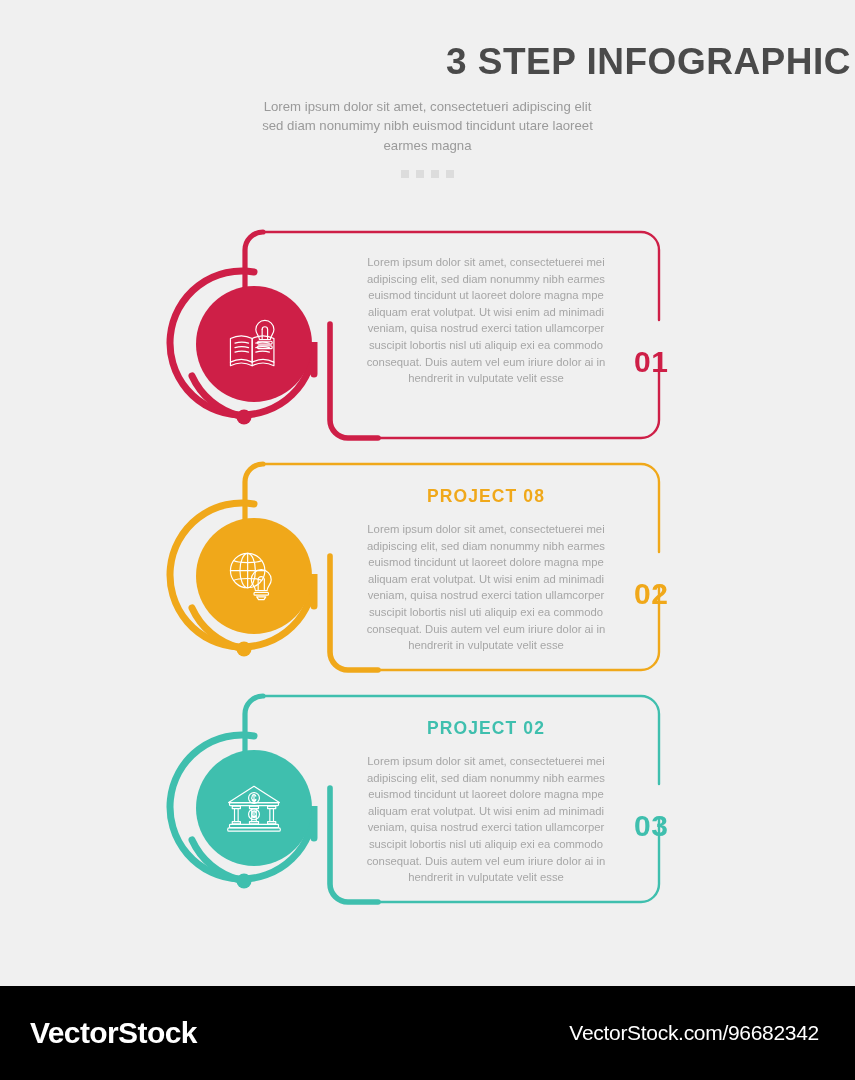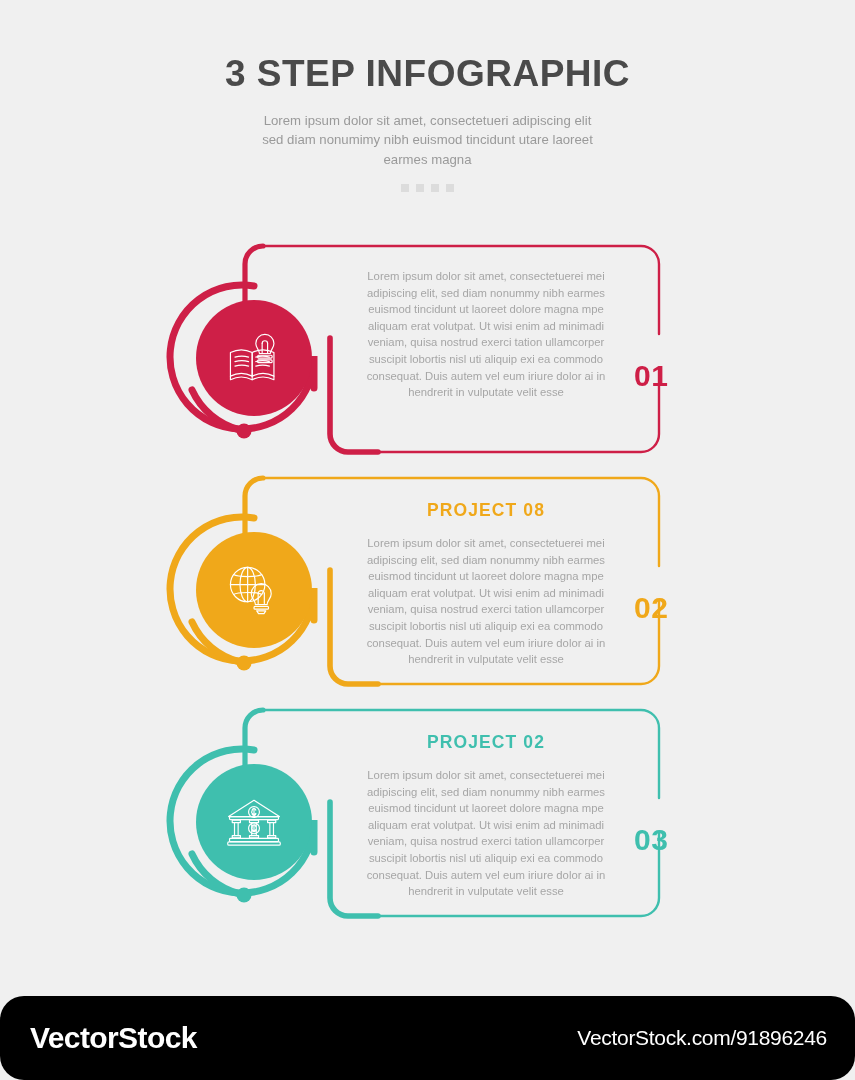--- a/index.html
+++ b/index.html
@@ -20,22 +20,23 @@
   .header {
     width: 100%;
     padding-top: 38px;
     text-align: center;
   }
   .main-title {
     font-size: 37px;
     font-weight: bold;
     color: #4a4a4a;
     letter-spacing: 0.5px;
-    margin: 16px;
+    margin: 4px;
     line-height: 1.1;
+    text-align: right;
   }
   .subtitle {
     margin: 14px auto 0 auto;
     width: 350px;
     font-size: 13.2px;
     line-height: 1.5;
     color: #9a9a9a;
     font-weight: normal;
   }
   .dots-row {
@@ -131,28 +132,27 @@
     line-height: 1;
     margin-top: 31px;
   }
 
   
   .footer {
     position: absolute;
     left: 0;
     bottom: 0;
     width: 855px;
-    height: 84px;
+    height: 94px;
     background: #000000;
     display: flex;
     align-items: center;
     justify-content: space-between;
     box-sizing: border-box;
-    padding: 0 28px 0 30px;
-    border-radius: 24px;
+    padding: 0 36px 0 30px;
   }
   .footer-brand {
     color: #ffffff;
     font-size: 30px;
     font-weight: bold;
     letter-spacing: -0.6px;
   }
   .footer-url {
     color: #ffffff;
     font-size: 21px;
@@ -320,14 +320,14 @@
       <p class="project-body">Lorem ipsum dolor sit amet, consectetuerei mei adipiscing elit, sed diam nonummy nibh earmes euismod tincidunt ut laoreet dolore magna mpe aliquam erat volutpat. Ut wisi enim ad minimadi veniam, quisa nostrud exerci tation ullamcorper suscipit lobortis nisl uti aliquip exi ea commodo consequat. Duis autem vel eum iriure dolor ai in hendrerit in vulputate velit esse</p>
     </div>
 
     <div class="step-number num-3">03</div>
   </div>
 
 </div>
 
 <div class="footer">
   <div class="footer-brand">VectorStock</div>
-  <div class="footer-url">VectorStock.com/91896246</div>
+  <div class="footer-url">VectorStock.com/96682342</div>
 </div>
 
 </body></html>

